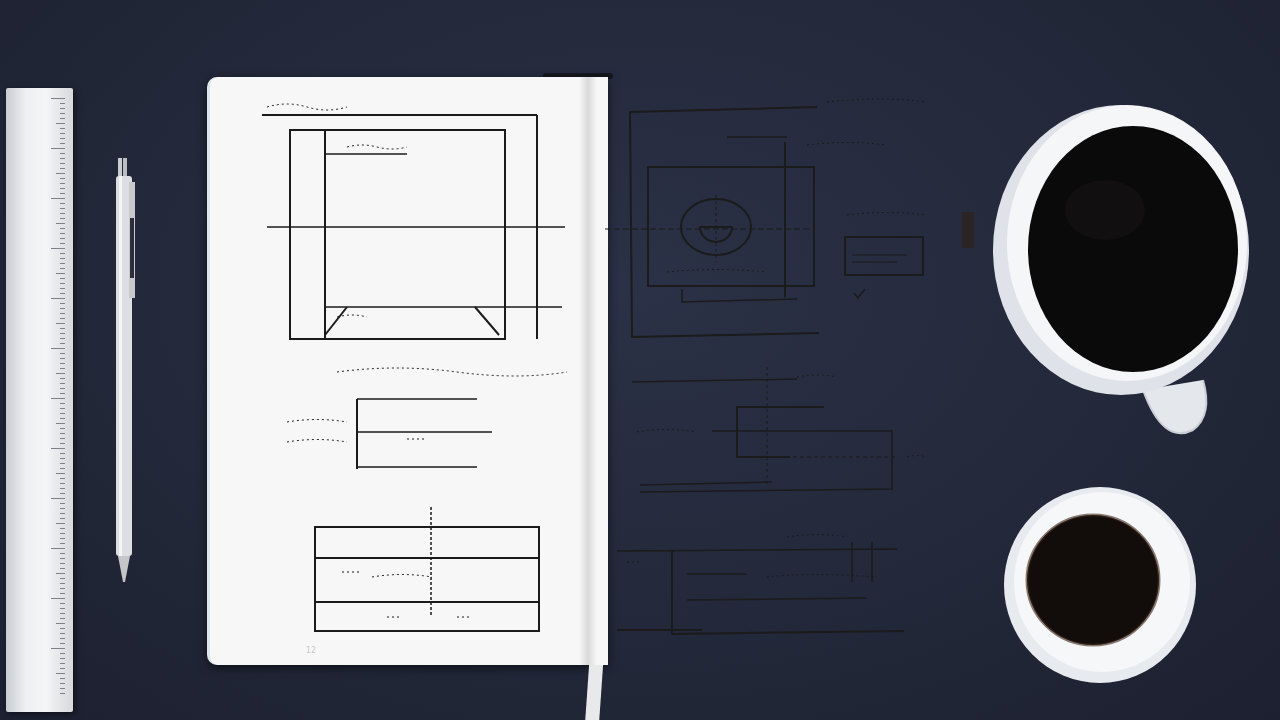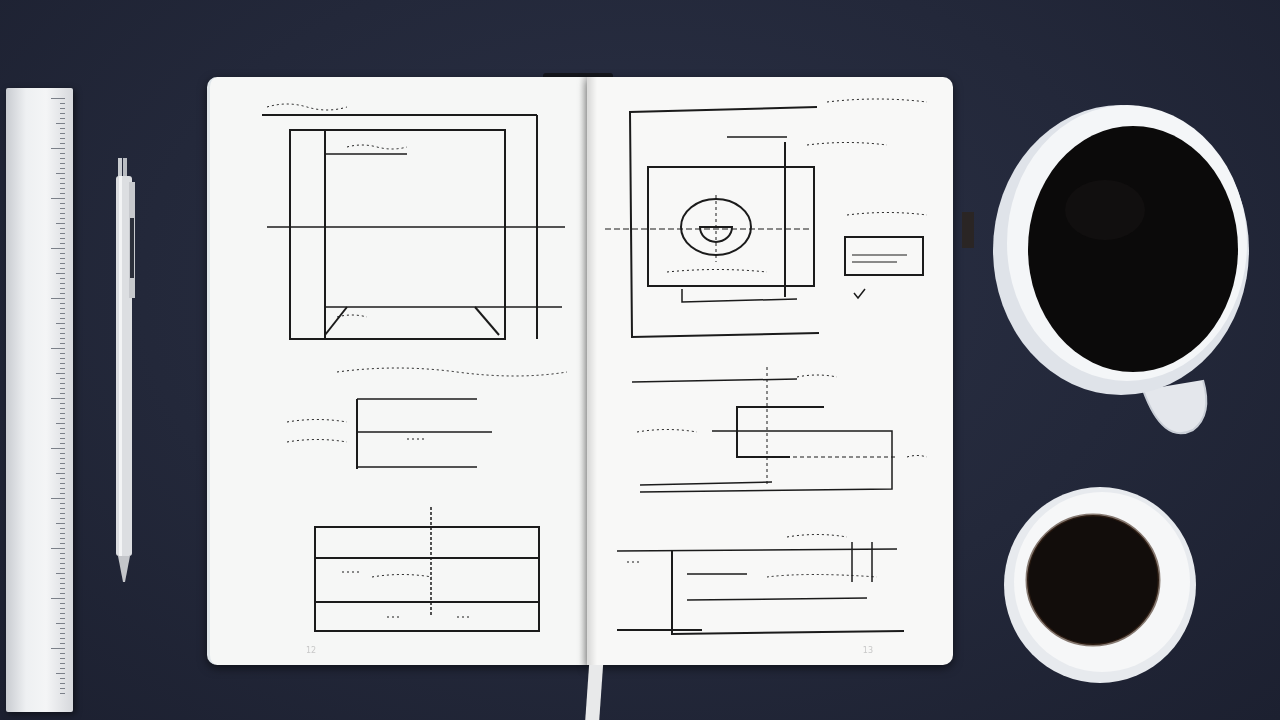--- a/index.html
+++ b/index.html
@@ -2,21 +2,21 @@
 <html><head>
 <meta charset="utf-8">
 <style>
   html,body{margin:0;padding:0;}
   body{width:1280px;height:720px;overflow:hidden;position:relative;font-family:"DejaVu Sans",sans-serif;}
   #scene{position:absolute;inset:0;background:radial-gradient(ellipse at 50% 40%, #2b3146 0%, #23283a 55%, #1c2030 100%);}
   .ruler{position:absolute;left:6px;top:88px;width:67px;height:624px;background:linear-gradient(90deg,#c9ccd1 0%,#eef0f2 30%,#f4f5f6 60%,#d6d8dc 100%);border-radius:2px;box-shadow:2px 2px 6px rgba(0,0,0,.5);}
   .ruler .tick{position:absolute;right:8px;height:1px;background:#7b8089;}
   .pen{position:absolute;left:114px;top:158px;width:22px;height:424px;}
   .notebook{position:absolute;left:207px;top:77px;width:746px;height:590px;}
-  .page{position:absolute;top:0;height:588px;background:#f6f7f6;box-shadow:0 3px 10px rgba(0,0,0,.55);}
+  .page{position:absolute;top:0;height:588px;background:#f6f7f6;box-shadow:0 3px 10px rgba(0,0,0,.55);padding-left:18px;}
   .page.left{left:0;width:380px;border-radius:10px 0 0 10px;border-left:3px solid #dfe6ea;}
   .page.right{left:380px;width:366px;border-radius:0 10px 10px 0;background:#f8f8f7;}
   .gutter{position:absolute;left:372px;top:0;width:18px;height:588px;background:linear-gradient(90deg,rgba(0,0,0,0),rgba(0,0,0,.12),rgba(0,0,0,0));}
   .ribbon{position:absolute;left:380px;top:588px;width:14px;height:60px;background:#e8e9ea;transform:skewX(-4deg);}
   .elastic{position:absolute;left:336px;top:-4px;width:70px;height:6px;background:#15171d;border-radius:3px;}
   .pagenum{position:absolute;bottom:10px;font-size:8px;color:#c8c8c8;}
   svg.draw{position:absolute;left:0;top:0;}
   .mug{position:absolute;left:985px;top:100px;width:264px;height:352px;}
   .cup{position:absolute;left:1003px;top:486px;width:194px;height:198px;}
   .bookmark-tab{position:absolute;left:962px;top:212px;width:12px;height:36px;background:#2a2524;}
@@ -157,23 +157,20 @@
     <rect x="15" y="24" width="6" height="116" fill="#c7c9cd"></rect>
     <rect x="16" y="60" width="4" height="60" fill="#2b2f3a"></rect>
     <path d="M4 398 L16 398 L11 424 L9 424 Z" fill="#c4c6ca"></path>
   </svg>
 
   <div class="notebook">
     <div class="elastic"></div>
     <div class="page left">
       <span class="pagenum" style="left:96px">12</span>
     </div>
-    <div class="page right">
-      <span class="pagenum" style="right:80px">13</span>
-    </div>
     <div class="gutter"></div>
     <div class="ribbon"></div>
 
     <svg class="draw" width="746" height="590" fill="none" stroke="#1b1b1b" stroke-width="2">
 
       <g>
         <line x1="55" y1="38" x2="330" y2="38"></line>
         <line x1="330" y1="38" x2="330" y2="262"></line>
         <rect x="83" y="53" width="215" height="209"></rect>
         <line x1="118" y1="53" x2="118" y2="262"></line>

